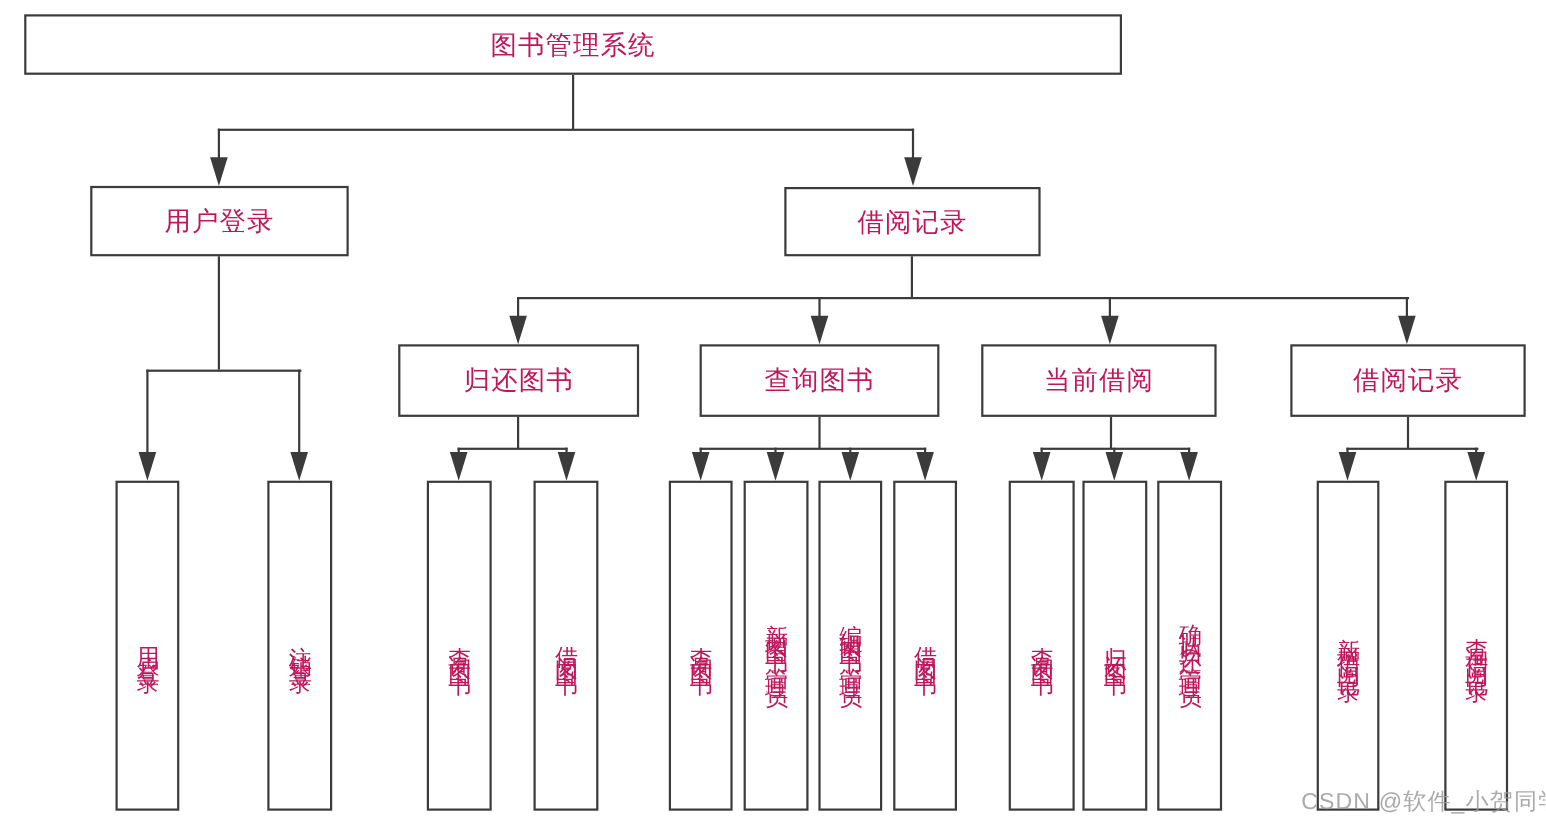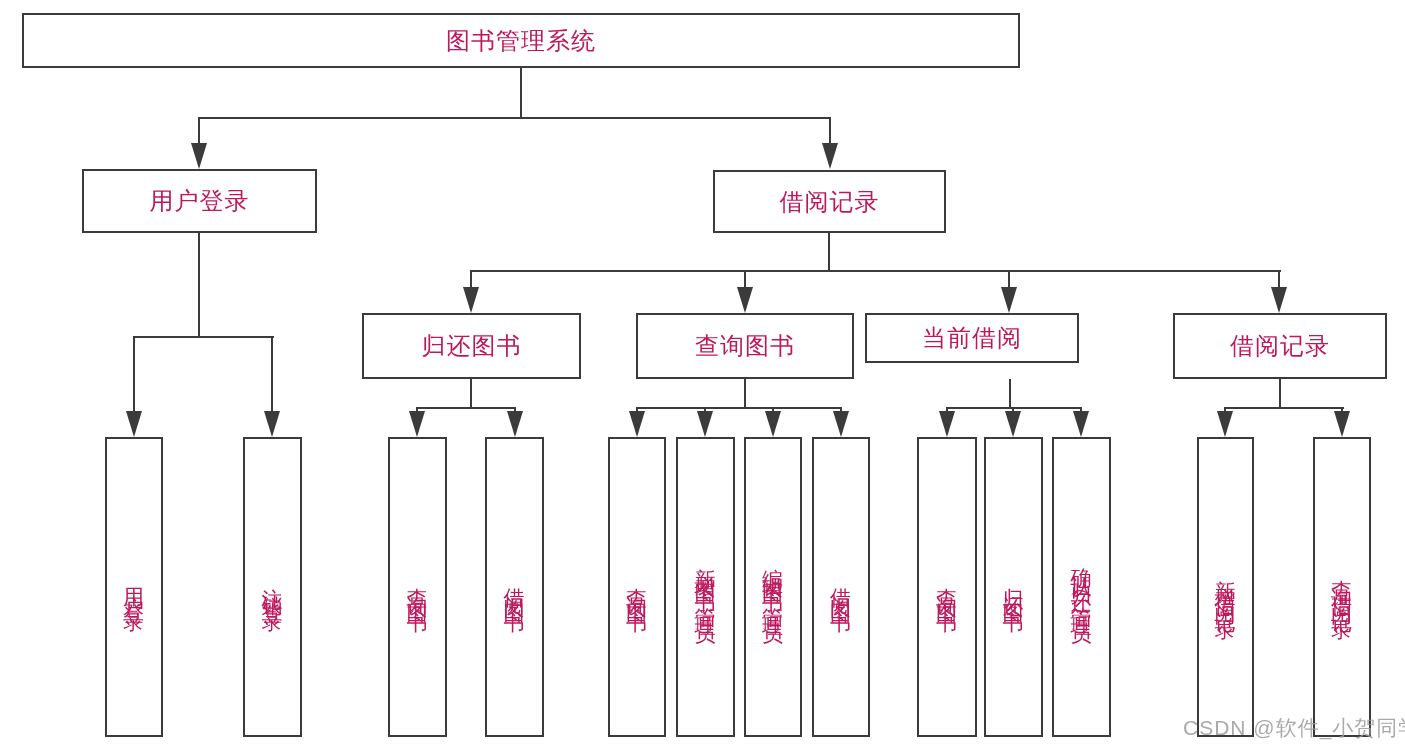--- a/index.html
+++ b/index.html
@@ -84,21 +84,21 @@
   <div class="arrow" style="left:1001px;top:287px;"></div>
   <div class="line" style="left:1278px;top:270px;width:2px;height:19px;"></div>
   <div class="arrow" style="left:1271px;top:287px;"></div>
 
   <div class="box" style="left:362px;top:313px;width:219px;height:66px;">
     <span class="hlabel">归还图书</span>
   </div>
   <div class="box" style="left:636px;top:313px;width:218px;height:66px;">
     <span class="hlabel">查询图书</span>
   </div>
-  <div class="box" style="left:865px;top:313px;width:214px;height:50px;">
+  <div class="box" style="left:892px;top:313px;width:214px;height:66px;">
     <span class="hlabel">当前借阅</span>
   </div>
   <div class="box" style="left:1173px;top:313px;width:214px;height:66px;">
     <span class="hlabel">借阅记录</span>
   </div>
 
   <div class="line" style="left:470px;top:379px;width:2px;height:29px;"></div>
   <div class="line" style="left:416px;top:407px;width:100px;height:2px;"></div>
   <div class="line" style="left:416px;top:407px;width:2px;height:8px;"></div>
   <div class="arrow" style="left:409px;top:411px;"></div>

